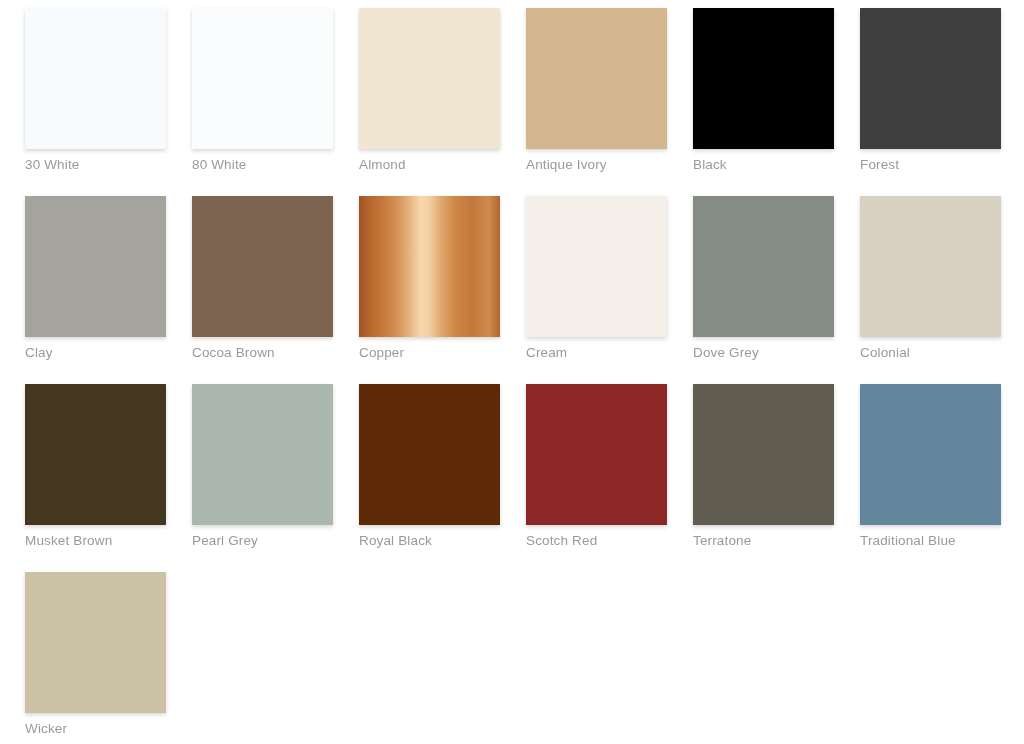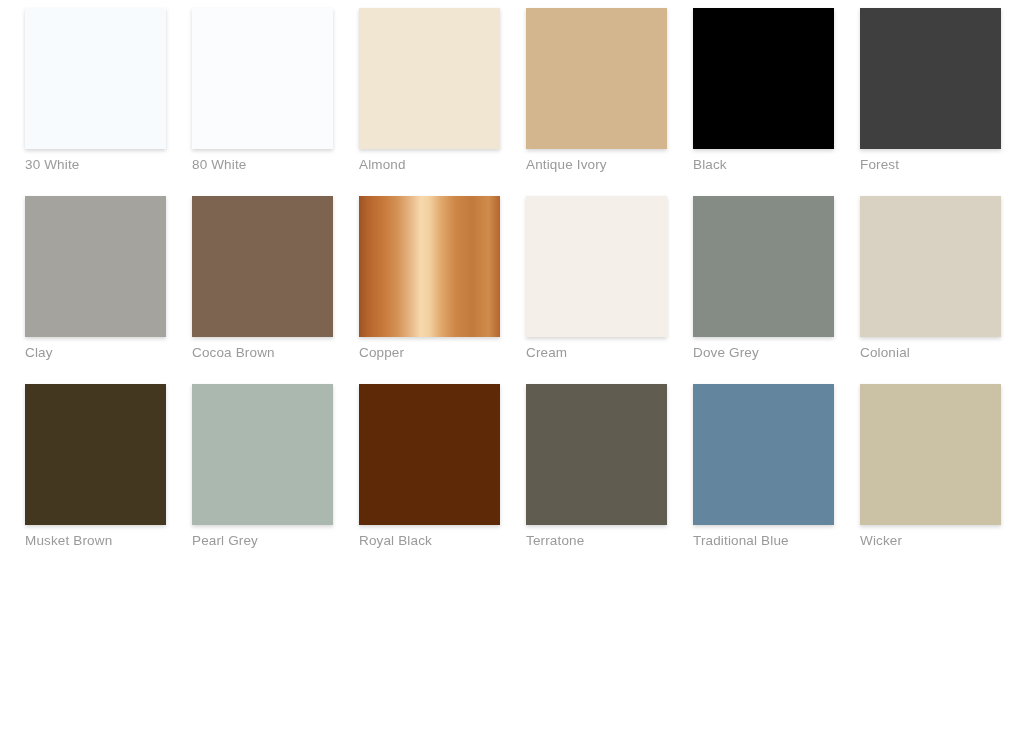--- a/index.html
+++ b/index.html
@@ -110,20 +110,24 @@
     </div>
     <div class="swatch-cell">
       <div class="swatch-chip" title="Pearl Grey" style="background-color: rgb(171, 184, 176);"></div>
       <span class="swatch-label">Pearl Grey</span>
     </div>
     <div class="swatch-cell">
       <div class="swatch-chip" title="Royal Brown" style="background-color: rgb(94, 41, 6);"></div>
       <span class="swatch-label">Royal Black</span>
     </div>
     <div class="swatch-cell">
+      <div class="swatch-chip" title="Scotch Red" style="background-color: rgb(139, 39, 37);"></div>
+      <span class="swatch-label">Scotch Red</span>
+    </div>
+    <div class="swatch-cell">
       <div class="swatch-chip" title="Terratone" style="background-color: rgb(96, 92, 80);"></div>
       <span class="swatch-label">Terratone</span>
     </div>
     <div class="swatch-cell">
       <div class="swatch-chip" title="Traditional Blue" style="background-color: rgb(99, 134, 158);"></div>
       <span class="swatch-label">Traditional Blue</span>
     </div>
     <div class="swatch-cell">
       <div class="swatch-chip" title="Wicker" style="background-color: rgb(203, 193, 164);"></div>
       <span class="swatch-label">Wicker</span>

